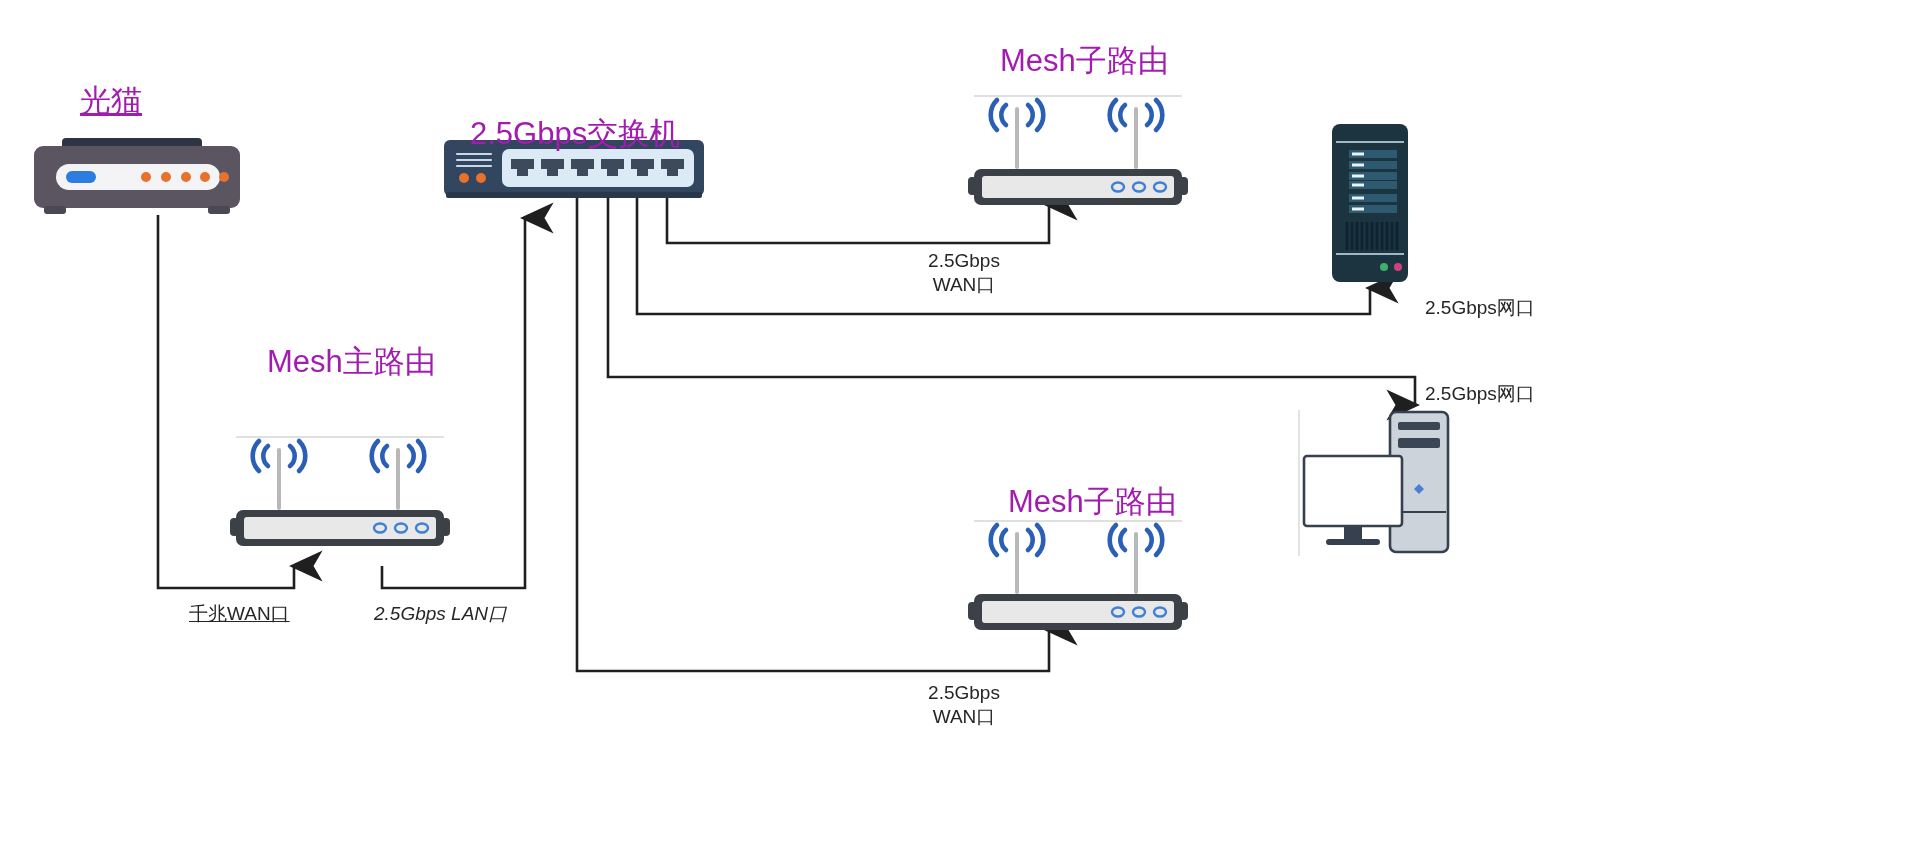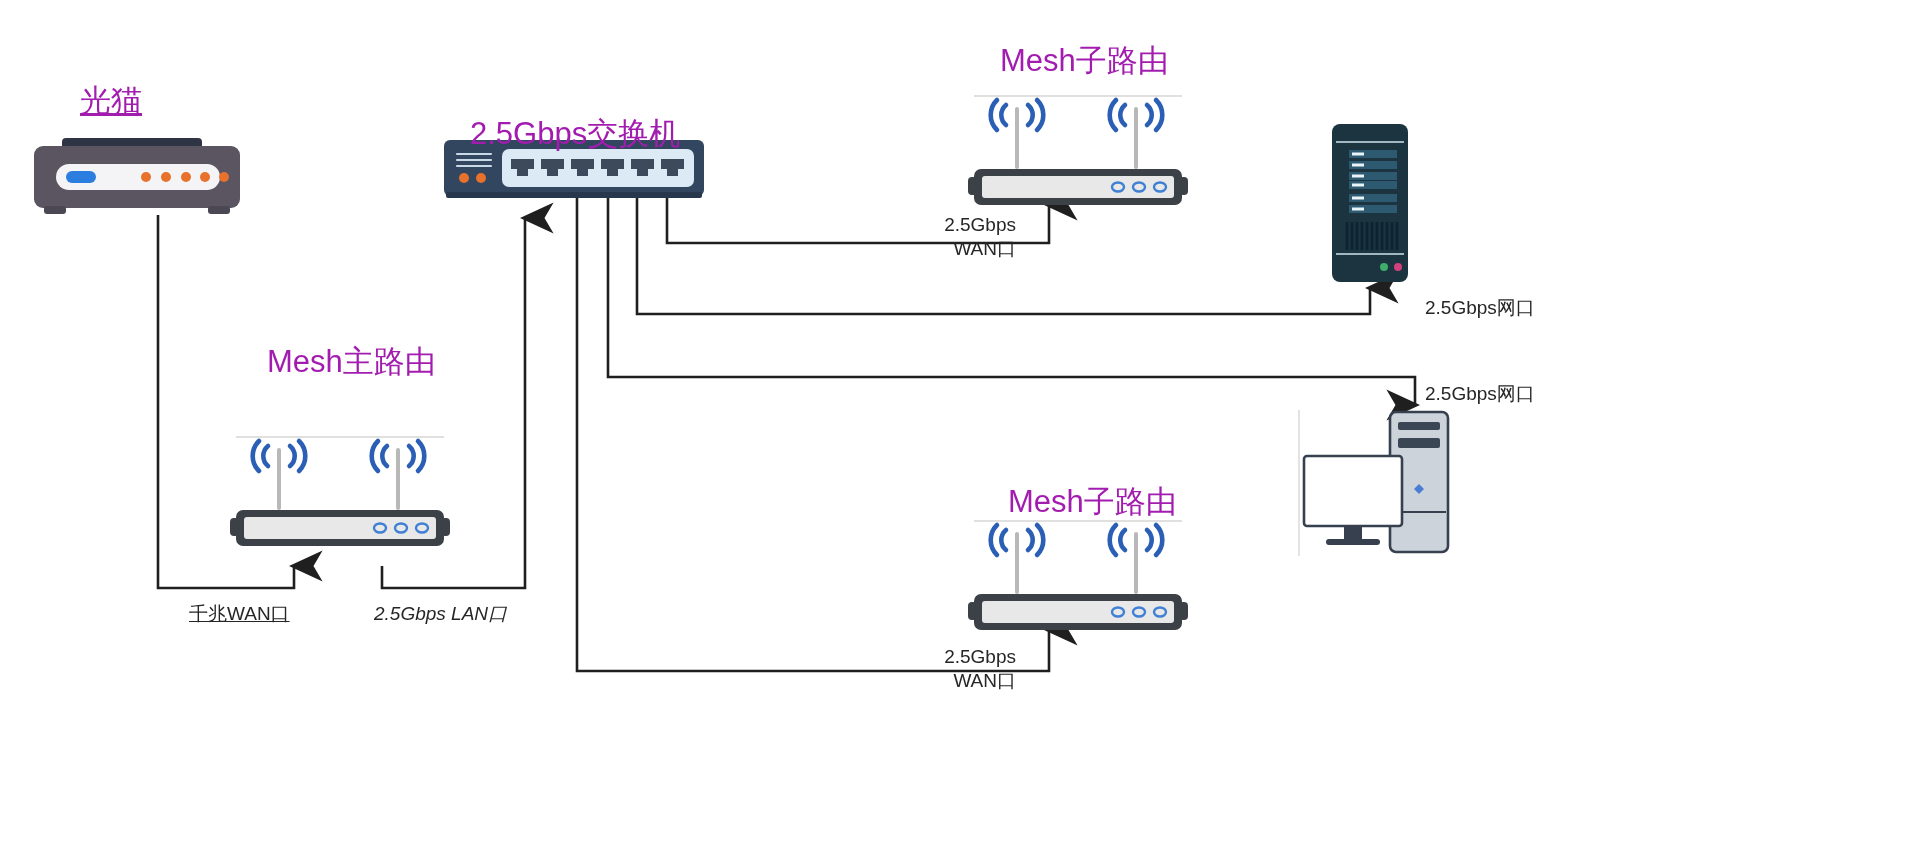--- a/index.html
+++ b/index.html
@@ -37,21 +37,22 @@
   }
   .port-label {
     position: absolute;
     color: #262626;
     font-size: 19px;
     line-height: 1.25;
     font-family: "Liberation Sans", "DejaVu Sans", sans-serif;
     text-align: right;
   }
   .port-label.center {
-    text-align: right;
+    text-align: center;
+    margin-top: 36px;
   }
   .watermark {
     position: absolute;
     color: #c8c8c8;
     font-size: 44px;
     letter-spacing: 2px;
     white-space: nowrap;
     font-family: "Liberation Sans", "DejaVu Sans", sans-serif;
   }
 </style>

